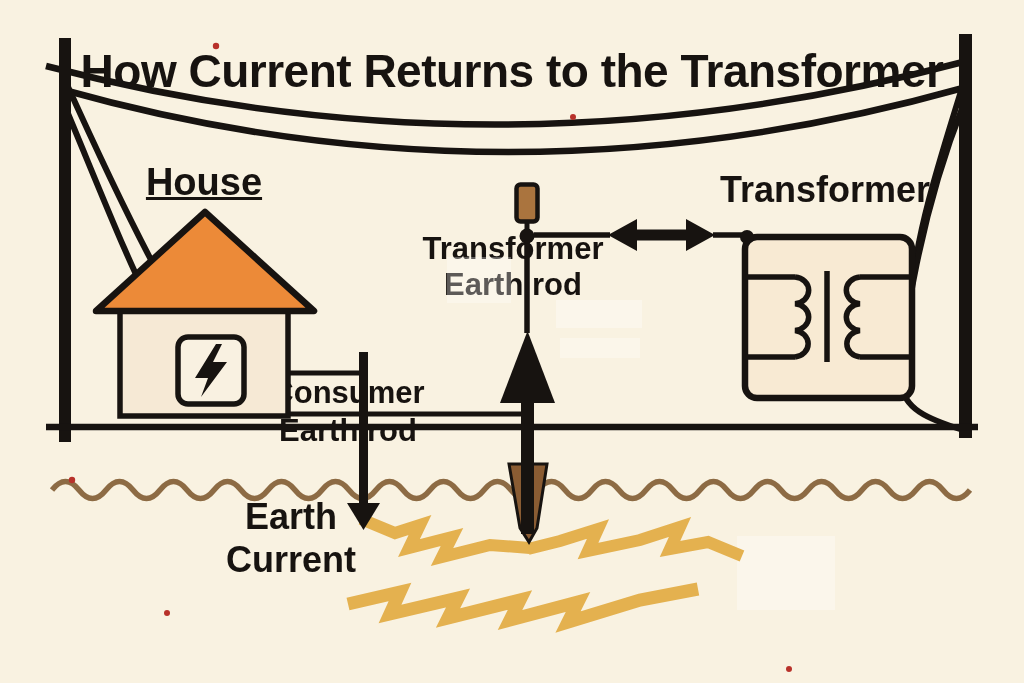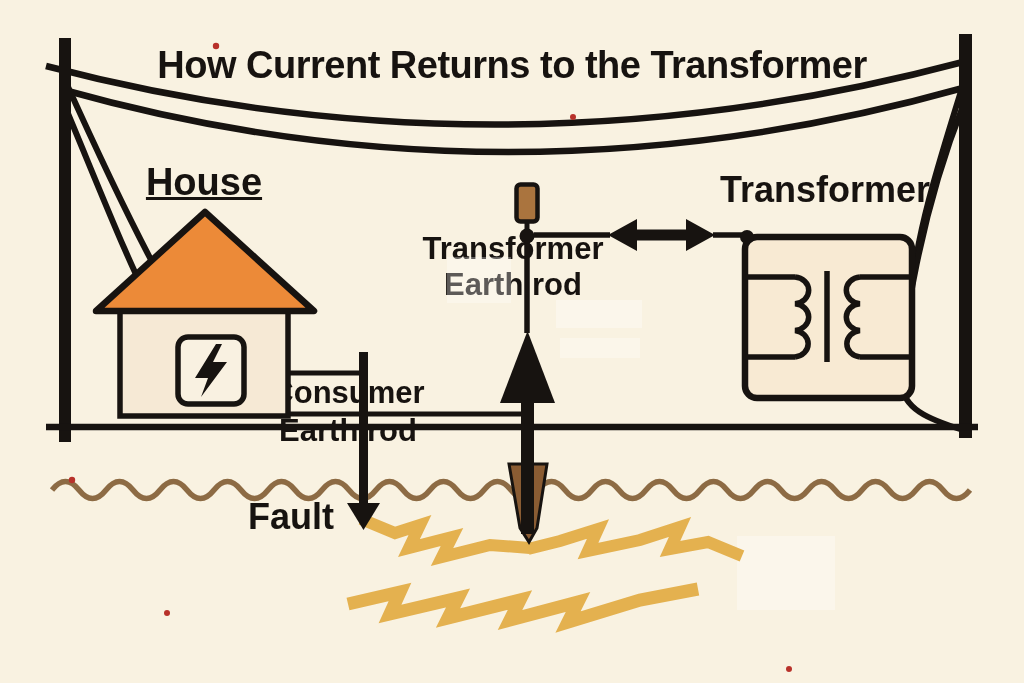--- a/index.html
+++ b/index.html
@@ -14,21 +14,21 @@
     background:var(--background);
     font-family:"Liberation Sans", sans-serif;
   }
   .stage svg{position:absolute; left:0; top:0; z-index:2;}
   .lbl{
     position:absolute; font-weight:700; color:var(--ink);
     text-align:center; white-space:nowrap;
   }
   .lbl.under{z-index:1;}
   .lbl.over{z-index:3;}
-  .title{left:0; right:0; top:44px; font-size:38px; letter-spacing:-0.5px;}
+  .title{left:0; right:0; top:44px; font-size:46px; letter-spacing:-0.5px;}
   .house-lbl{left:104px; top:161px; width:200px; font-size:38px;text-decoration:underline;}
   .transformer-lbl{left:705px; top:169px; width:240px; font-size:36px;}
   .te-lbl{left:363px; top:231px; width:300px; font-size:31px; line-height:36px; white-space:normal;}
   .ce-lbl{left:198px; top:374px; width:300px; font-size:31px; line-height:38px; white-space:normal;}
   .fault-lbl{left:141px; top:495px; width:300px; font-size:36px; line-height:43px; white-space:normal;}
   .ink-s{stroke:var(--ink); fill:none;}
   .ink-f{fill:var(--ink); stroke:none;}
   .spark{stroke:var(--spark_yellow); fill:none; stroke-linejoin:miter; stroke-miterlimit:8; stroke-linecap:butt;}
 </style>
 </head>
@@ -129,15 +129,16 @@
       <circle cx="72" cy="480" r="3.2" fill="var(--red_dot)"></circle>
       <circle cx="167" cy="613" r="3" fill="var(--red_dot)"></circle>
       <circle cx="789" cy="669" r="3" fill="var(--red_dot)"></circle>
     </g>
   </svg>
 
   <div class="lbl over title">How Current Returns to the Transformer</div>
   <div class="lbl over house-lbl">House</div>
   <div class="lbl over transformer-lbl">Transformer</div>
   <div class="lbl over fault-lbl">
-    <span>Fault</span><br>
+    <span>Earth</span><br>
+    <span>Current</span>
   </div>
 </div>
 
 </body></html>

